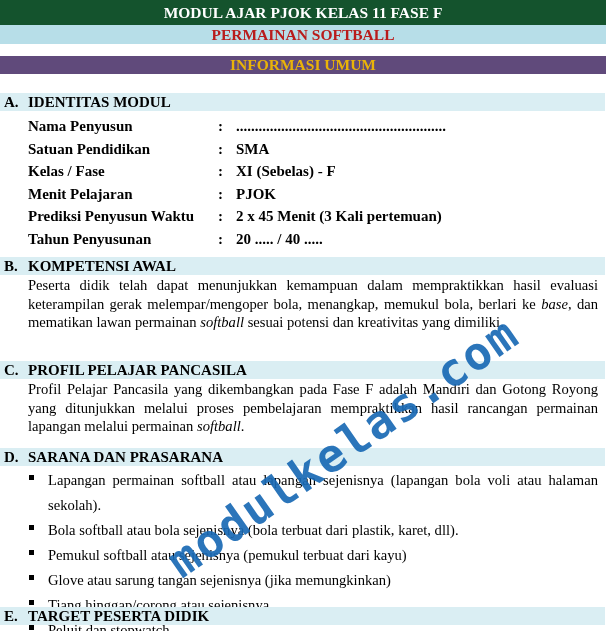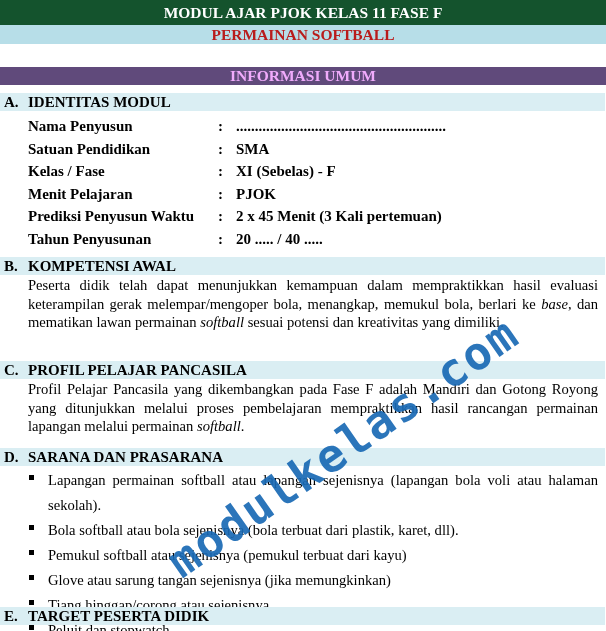--- a/index.html
+++ b/index.html
@@ -9,21 +9,21 @@
       color: #000;
     }
     .band {
       position: absolute; left: 0; width: 606px;
       text-align: center; font-weight: bold;
       font-size: 15.5px; line-height: 1;
       display: flex; align-items: center; justify-content: center;
     }
     .band-title { top: 0; height: 25px; background: #14532d; color: #ffffff; }
     .band-sub { top: 25px; height: 19px; background: #b7dee8; color: #b91c1c; }
-    .band-info { top: 67px; height: 18px; background: #604a7b; color: #f0abfc; }
+    .band-info { top: 56px; height: 18px; background: #604a7b; color: #eab308; }
 
     .section-bar {
       position: absolute; left: 0; width: 605px; height: 18px;
       background: #daeef3; display: flex; align-items: center;
       font-weight: bold; font-size: 15px;
     }
     .section-bar .letter { position: absolute; left: 4px; }
     .section-bar .title { position: absolute; left: 28px; }
 
     .id-row {

